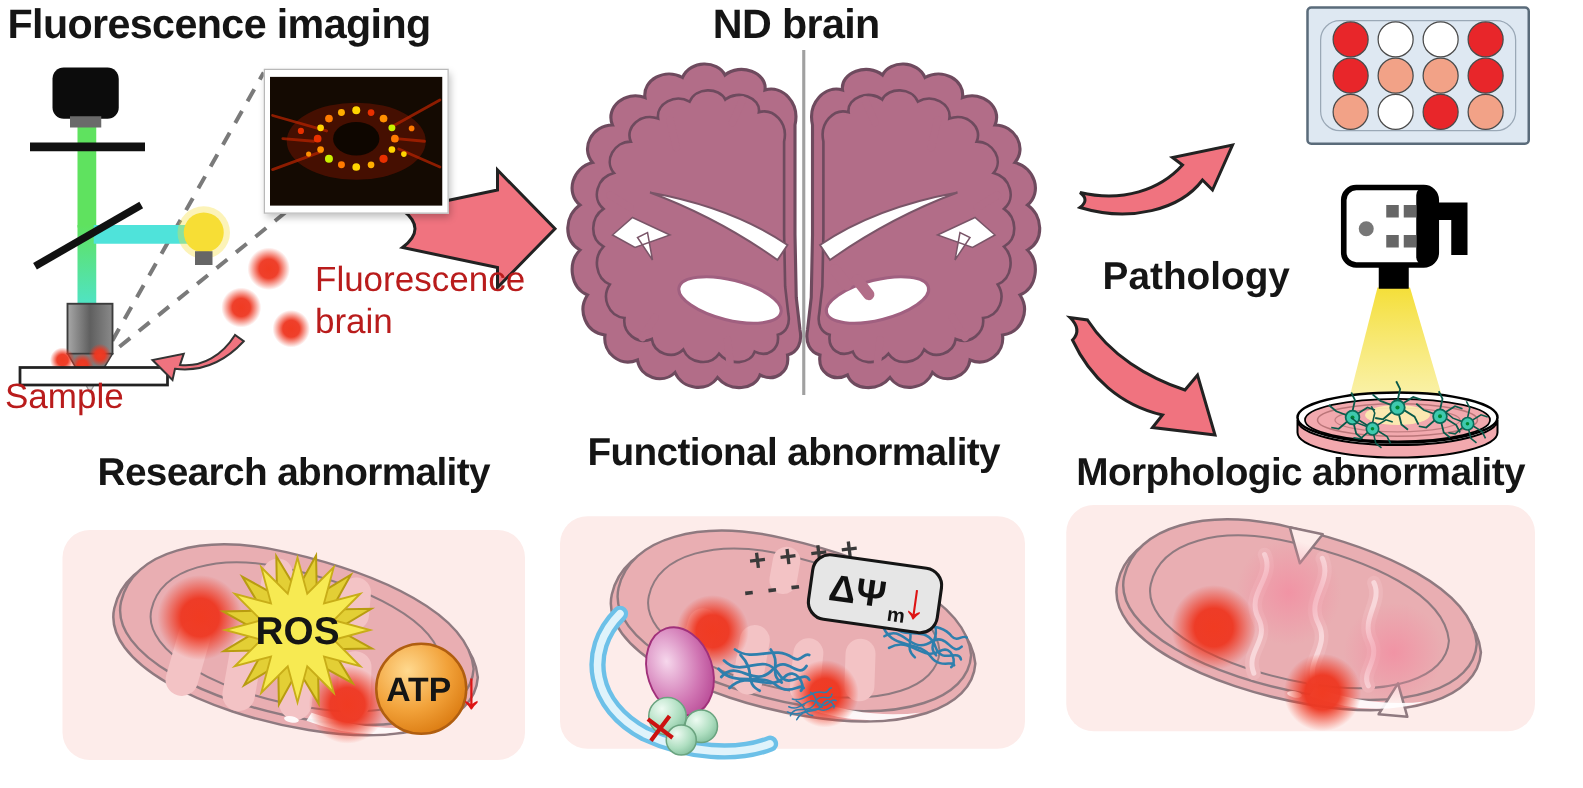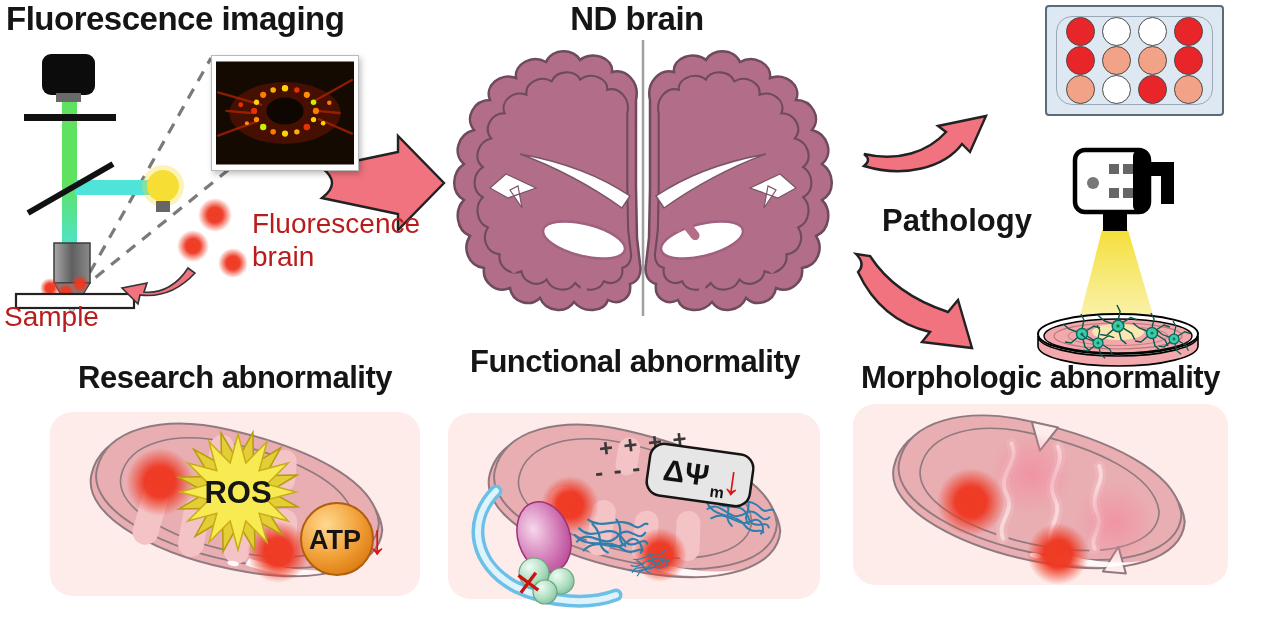--- a/index.html
+++ b/index.html
@@ -264,21 +264,21 @@
       <use href="#neuron" transform="translate(122,193)"></use>
       <use href="#neuron" transform="translate(144,199) scale(0.9)"></use>
       <use href="#neuron" transform="translate(68,203) scale(0.9)"></use>
     </g>
   </svg>
 
   <div class="abs panel-title" style="left:40px;top:360px;width:390px;">Research abnormality</div>
   <div class="abs panel-title" style="left:440px;top:344px;width:390px;">Functional abnormality</div>
   <div class="abs panel-title" style="left:838px;top:360px;width:405px;">Morphologic abnormality</div>
 
-  <div class="abs panel" style="left:50px;top:412px;width:370px;height:184px;">
+  <div class="abs panel" style="left:50px;top:424px;width:370px;height:184px;">
     <svg width="370" height="184" viewBox="0 0 370 184">
       <g transform="rotate(10 185 95)">
         <path id="bean1" d="M38,88 C40,45 95,20 165,24 C245,28 322,48 334,92 C338,128 288,156 208,157 C122,158 36,132 38,88 Z" fill="#e9aeb2" stroke="#8f7a80" stroke-width="2"></path>
         <use href="#bean1" transform="translate(185,82) scale(0.97) translate(-185,-88)" fill="#f3c3c5" stroke="none"></use>
         <use href="#bean1" transform="translate(185,84) scale(0.80) translate(-185,-88)" fill="#fbe2e4" stroke="#e3b4b8" stroke-width="1"></use>
         <g fill="#f3c3c5">
           <rect x="90" y="86" width="26" height="62" rx="13" transform="rotate(6 103 117)"></rect>
           <rect x="135" y="92" width="26" height="60" rx="13"></rect>
           <rect x="180" y="95" width="26" height="56" rx="13" transform="rotate(-4 193 123)"></rect>
           <rect x="225" y="88" width="26" height="54" rx="13" transform="rotate(-8 238 115)"></rect>

